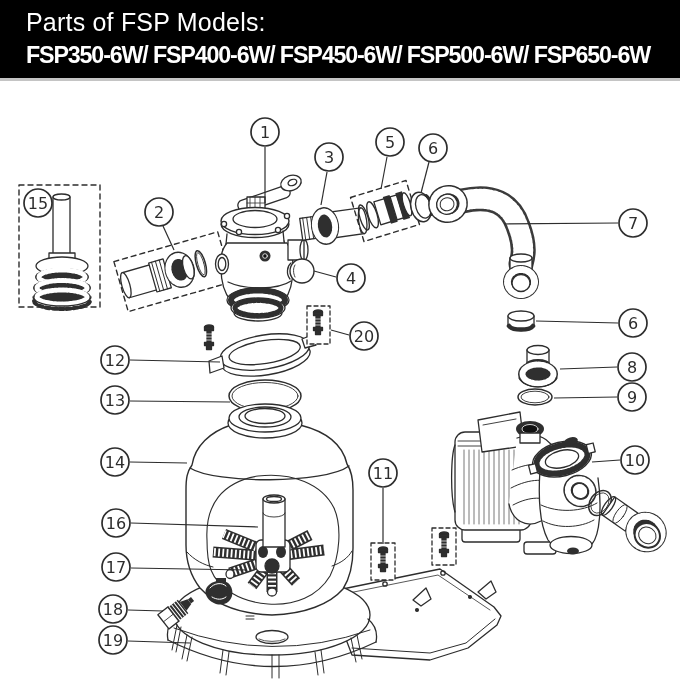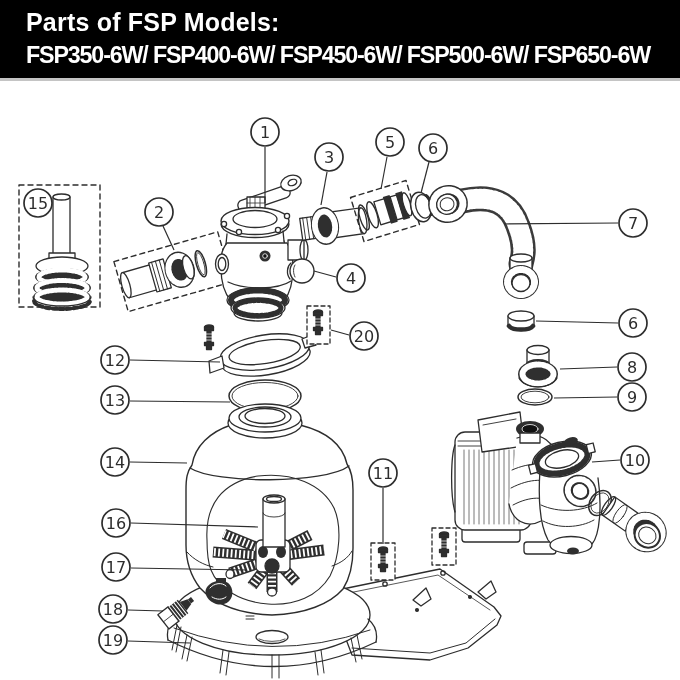--- a/index.html
+++ b/index.html
@@ -1,20 +1,20 @@
 <!DOCTYPE html>
 <html><head>
 <meta charset="utf-8">
 <style>
   html,body{margin:0;padding:0;background:#fff;}
   .page{position:relative;width:680px;height:680px;background:#fff;overflow:hidden;
         font-family:"Liberation Sans",sans-serif;}
   .hdr{position:absolute;left:0;top:0;width:680px;height:78px;background:#000;
        border-bottom:3px solid #c4c4c4;z-index:3;}
-  .hdr .t1{position:absolute;left:26px;top:8px;color:#fff;font-size:25px;font-weight:bold;
+  .hdr .t1{position:absolute;left:26px;top:8px;color:#fff;font-size:25px;font-weight:normal;
            letter-spacing:0.2px;white-space:nowrap;}
   .hdr .t2{position:absolute;left:26px;top:41px;color:#fff;font-size:24px;font-weight:bold;
            letter-spacing:-1.2px;white-space:nowrap;transform:scaleX(0.97);transform-origin:left;}
   svg.art{position:absolute;left:0;top:0;z-index:1;}
   .callout-num{font-family:"DejaVu Sans",sans-serif;font-size:16px;fill:#2d2d2d;}
 </style>
 </head>
 <body>
 
 <div class="page">

